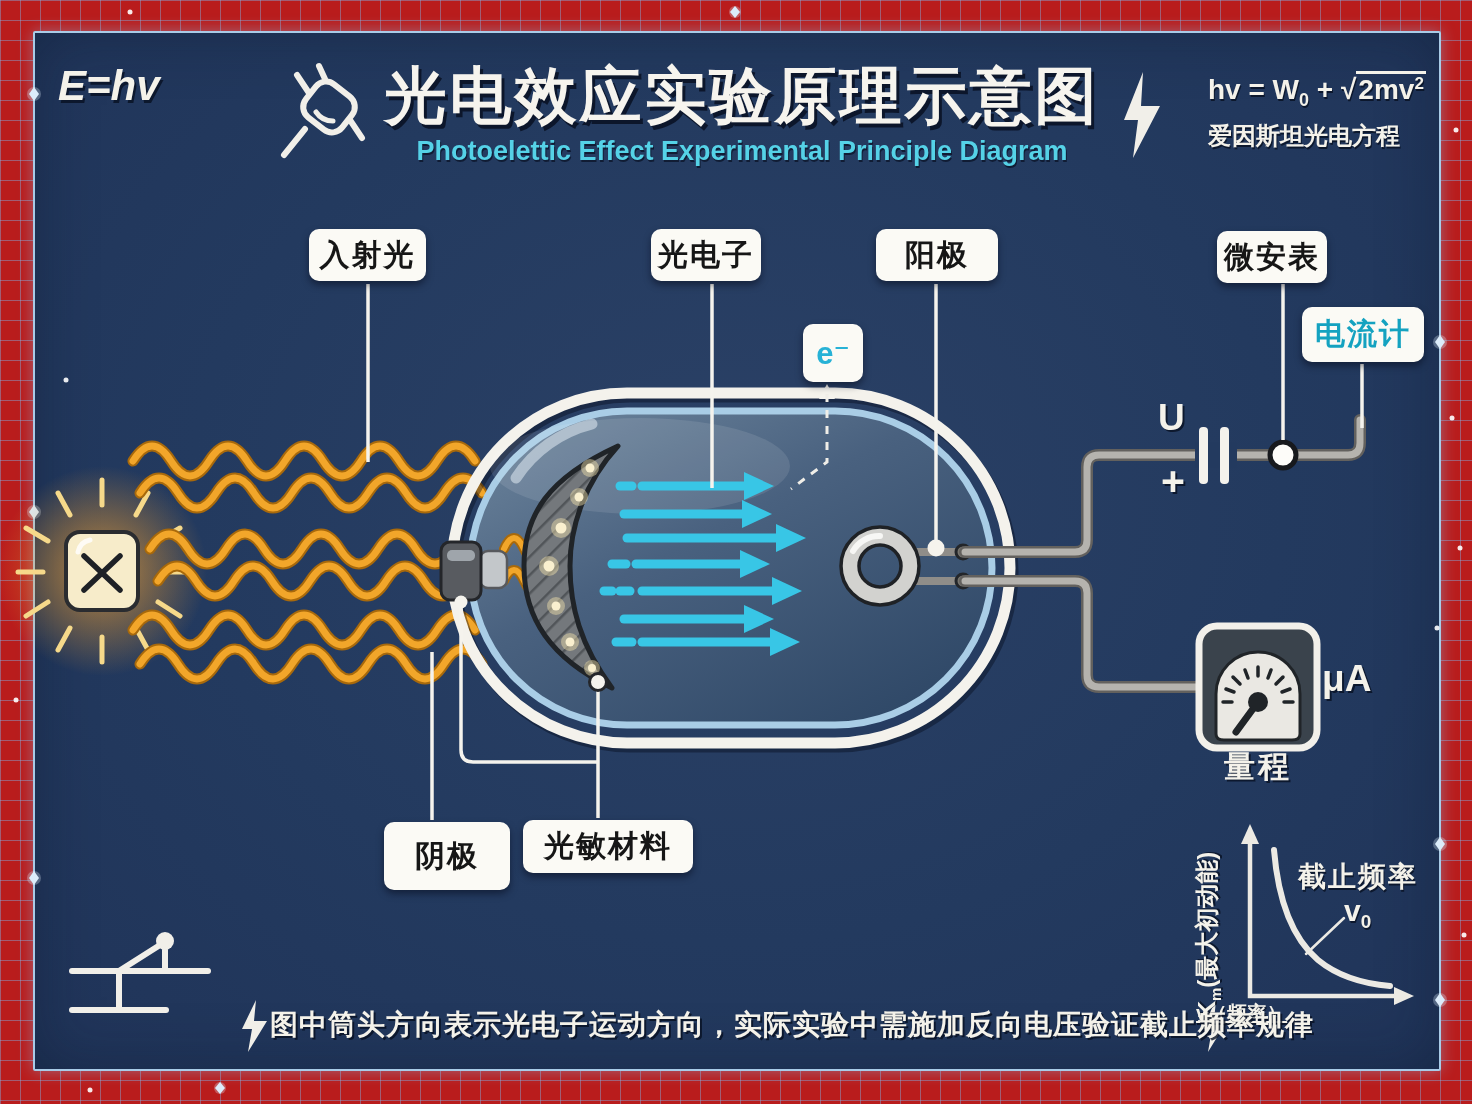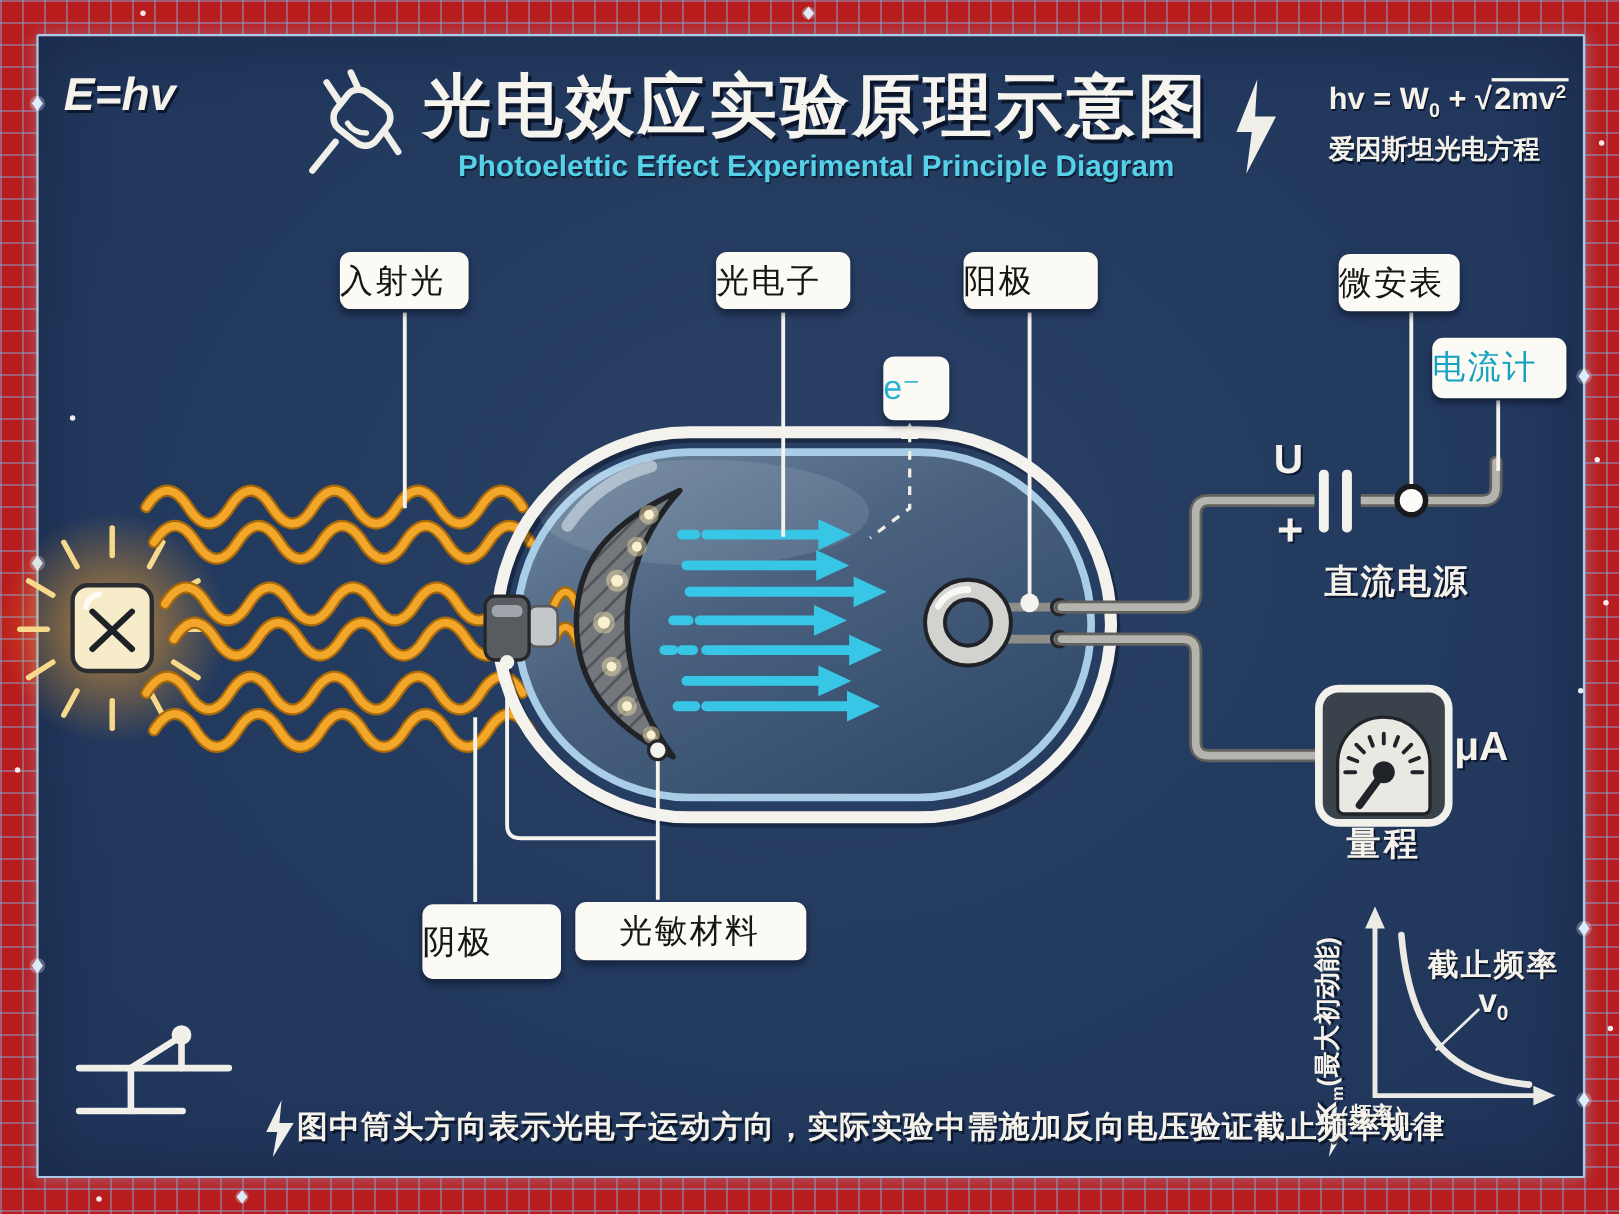--- a/index.html
+++ b/index.html
@@ -21,21 +21,21 @@
   .title{left:372px;top:54px;width:740px;text-align:center;font-size:62px;font-weight:900;
     letter-spacing:3px;color:#f6f4ee;text-shadow:3px 4px 0 rgba(8,16,34,.85);white-space:nowrap;}
   .subtitle{left:372px;top:136px;width:740px;text-align:center;font-size:27px;font-weight:700;
     color:#55d2e7;text-shadow:1px 2px 0 rgba(8,16,34,.7);}
   .equation{left:1208px;top:74px;font-size:28px;font-weight:800;text-shadow:1px 2px 0 rgba(8,16,34,.8);white-space:nowrap;}
   .equation sub{font-size:18px;}
   .equation .rad-group{border-top:3px solid #f4f2ea;padding:0 2px;}
   .equation sup{font-size:17px;}
   .eq-caption{left:1208px;top:120px;font-size:24px;font-weight:800;text-shadow:1px 2px 0 rgba(8,16,34,.8);}
   .label-box{position:absolute;background:#fbfaf5;color:#161616;border-radius:10px;
-    display:flex;align-items:center;justify-content:flex-start;font-weight:400;font-size:30px;
+    display:flex;align-items:center;justify-content:center;font-weight:700;font-size:30px;
     box-shadow:0 4px 7px rgba(5,10,25,.5);letter-spacing:2px;white-space:nowrap;}
   .cyan-text{color:#14a2c0;}
   .elec{color:#27b2d6;font-size:31px;letter-spacing:0;}
   .dc-label{left:1160px;top:508px;width:220px;text-align:center;font-size:31px;font-weight:800;
     text-shadow:2px 2px 0 rgba(8,16,34,.8);letter-spacing:2px;}
   .u-label{left:1158px;top:397px;font-size:37px;font-weight:900;text-shadow:2px 2px 0 rgba(8,16,34,.8);}
   .plus-label{left:1161px;top:458px;font-size:41px;font-weight:900;text-shadow:2px 2px 0 rgba(8,16,34,.8);}
   .ua-label{left:1322px;top:658px;font-size:37px;font-weight:900;text-shadow:2px 2px 0 rgba(8,16,34,.8);}
   .range-label{left:1201px;top:746px;width:114px;text-align:center;font-size:31px;font-weight:800;
     text-shadow:2px 2px 0 rgba(8,16,34,.8);letter-spacing:3px;}
@@ -322,45 +322,44 @@
 
   <div class="txt e-formula">E=hv</div>
   <div class="txt title">光电效应实验原理示意图</div>
   <div class="txt subtitle">Photoelettic Effect Experimental Principle Diagram</div>
   <div class="txt equation"><span>hv = W</span><sub>0</sub><span> + </span><span>√</span><span class="rad-group"><span>2mv</span><sup>2</sup></span></div>
   <div class="txt eq-caption">爱因斯坦光电方程</div>
 
   <div class="label-box" style="left:309px;top:229px;width:117px;height:52px;">
       <span>入射光</span>
     </div>
-  <div class="label-box" style="left:651px;top:229px;width:122px;height:52px;">
+  <div class="label-box" style="left:651px;top:229px;width:110px;height:52px;">
       <span>光电子</span>
     </div>
   <div class="label-box" style="left:876px;top:229px;width:122px;height:52px;">
       <span>阳极</span>
     </div>
   <div class="label-box" style="left:1217px;top:231px;width:110px;height:52px;">
       <span>微安表</span>
     </div>
   <div class="label-box cyan-text" style="left:1302px;top:307px;width:122px;height:55px;">
       <span>电流计</span>
     </div>
   <div class="label-box elec" style="left:803px;top:324px;width:60px;height:58px;">
       <span>e⁻</span>
     </div>
   <div class="label-box" style="left:384px;top:822px;width:126px;height:68px;">
       <span>阴极</span>
     </div>
-  <div class="label-box" style="left:523px;top:820px;width:170px;height:53px;padding-left:40px;">
+  <div class="label-box" style="left:523px;top:820px;width:170px;height:53px;">
       <span>光敏材料</span>
     </div>
 
   <div class="txt u-label">U</div>
   <div class="txt plus-label">+</div>
-  <div class="txt dc-label">直流电源</div>
   <div class="txt ua-label">μA</div>
   <div class="txt range-label">量程</div>
 
   <div class="txt ylabel"><span>K</span><sub>m</sub><span>(最大初动能)</span></div>
   <div class="txt cutoff-label">截止频率</div>
   <div class="txt v0-label"><span>v</span><sub>0</sub></div>
   <div class="txt xlabel">v（频率）</div>
 
   <div class="txt footnote">图中筒头方向表示光电子运动方向，实际实验中需施加反向电压验证截止频率规律</div>
 </div>

